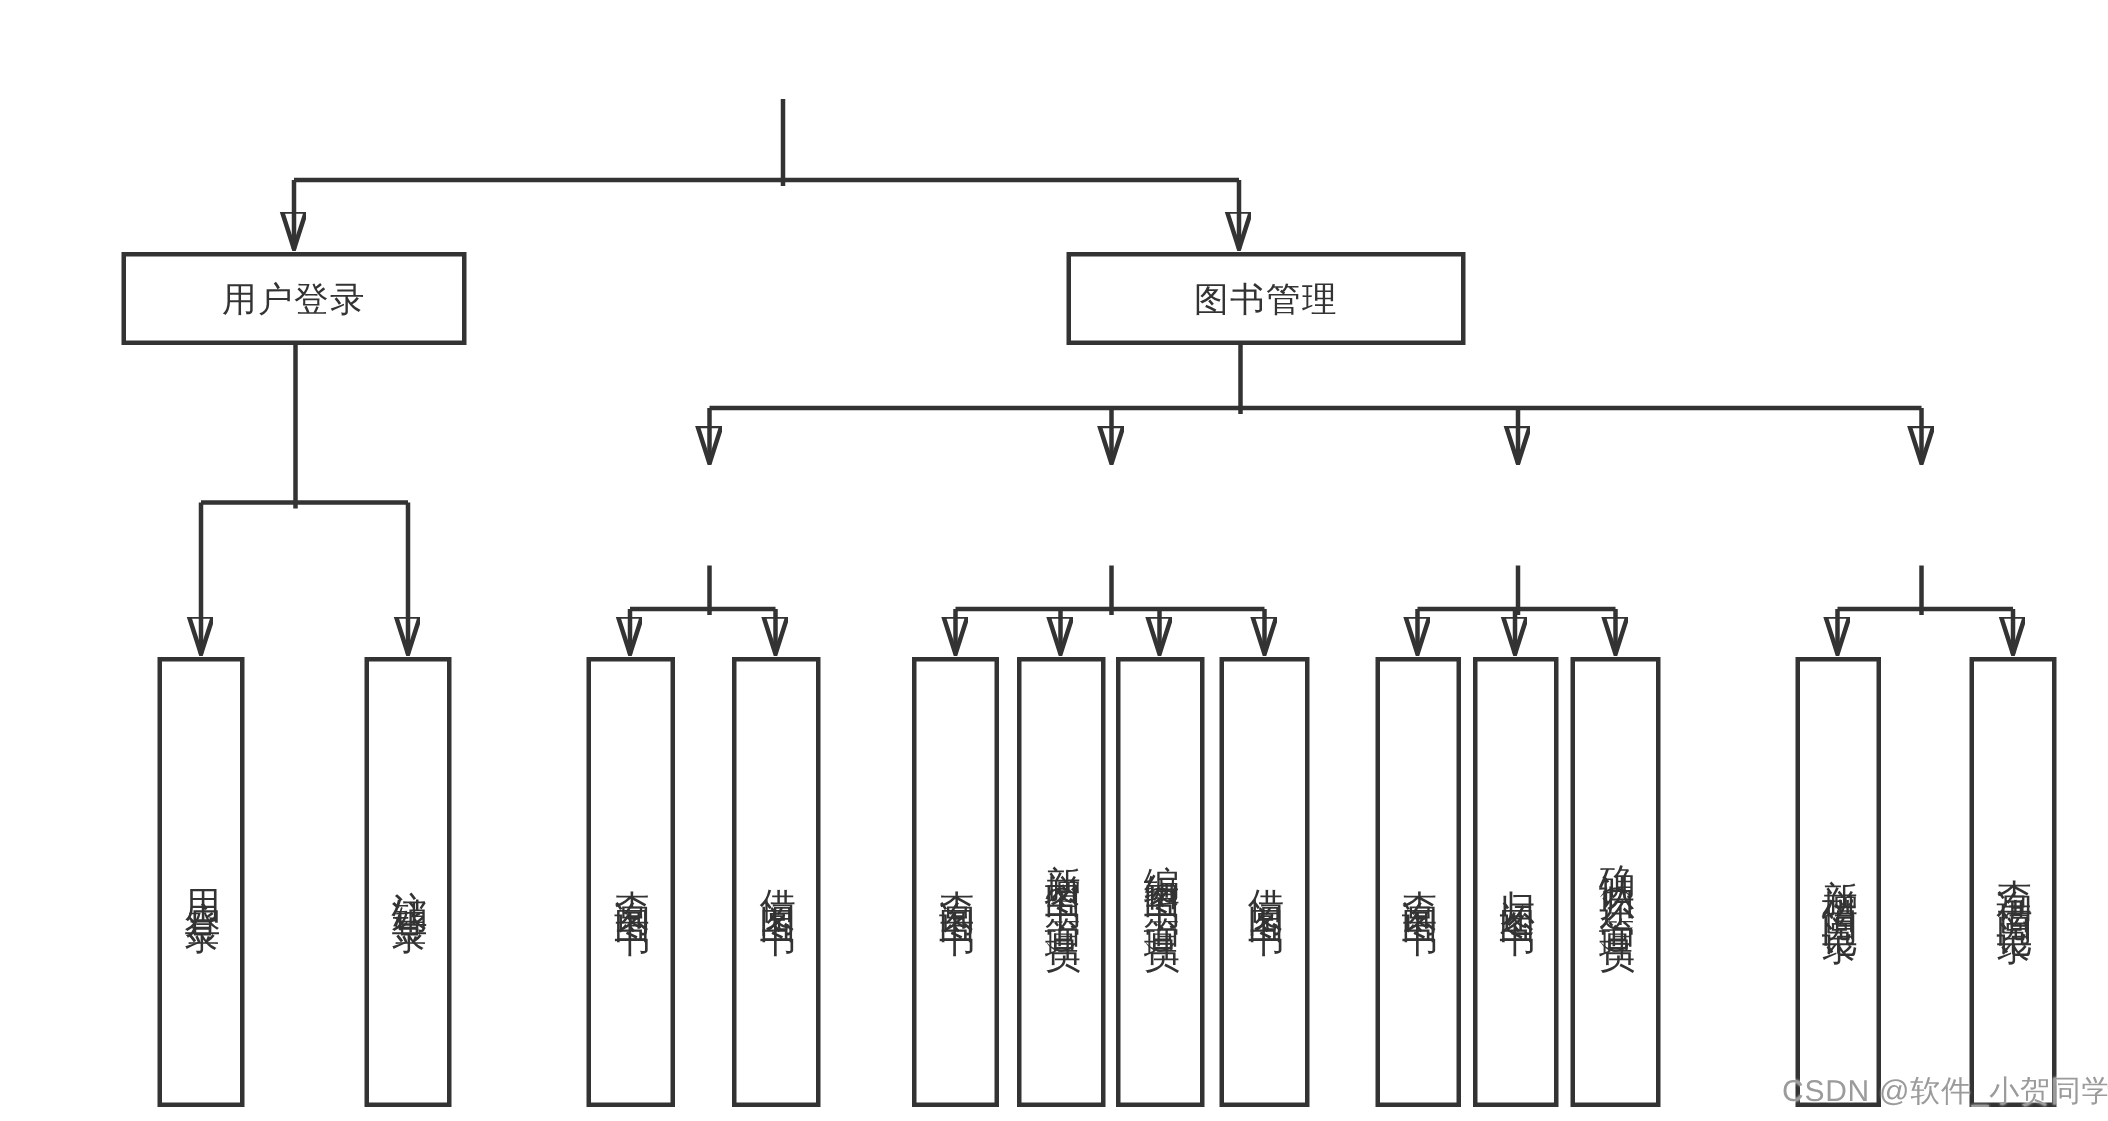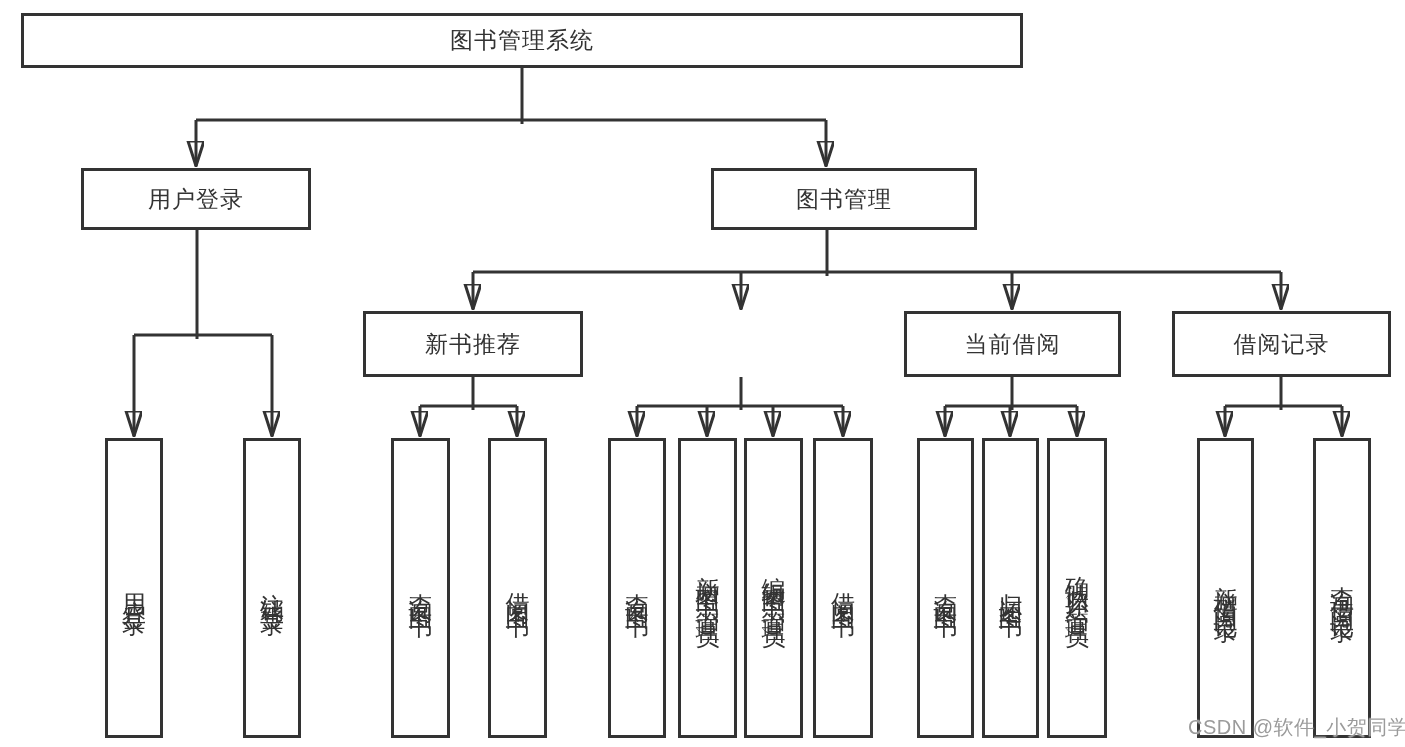--- a/index.html
+++ b/index.html
@@ -87,40 +87,28 @@
     <line x1="945" y1="406" x2="945" y2="436" marker-end="url(#arrow)"></line>
     <line x1="1010" y1="406" x2="1010" y2="436" marker-end="url(#arrow)"></line>
     <line x1="1077" y1="406" x2="1077" y2="436" marker-end="url(#arrow)"></line>
 
     <path d="M1281 377 V410"></path>
     <path d="M1225 406 H1342"></path>
     <line x1="1225" y1="406" x2="1225" y2="436" marker-end="url(#arrow)"></line>
     <line x1="1342" y1="406" x2="1342" y2="436" marker-end="url(#arrow)"></line>
   </svg>
 
-  <div class="box hbox" style="left:21px;top:13px;width:1002px;height:55px;">
-    <span>图书管理系统</span>
-  </div>
 
   <div class="box hbox" style="left:81px;top:168px;width:230px;height:62px;">
     <span>用户登录</span>
   </div>
   <div class="box hbox" style="left:711px;top:168px;width:266px;height:62px;">
     <span>图书管理</span>
   </div>
 
-  <div class="box hbox" style="left:363px;top:311px;width:220px;height:66px;">
-    <span>新书推荐</span>
-  </div>
-  <div class="box hbox" style="left:904px;top:311px;width:217px;height:66px;">
-    <span>当前借阅</span>
-  </div>
-  <div class="box hbox" style="left:1172px;top:311px;width:219px;height:66px;">
-    <span>借阅记录</span>
-  </div>
 
   <div class="box vbox" style="left:105px;top:438px;width:58px;height:300px;">
     <span>用户登录</span>
   </div>
   <div class="box vbox" style="left:243px;top:438px;width:58px;height:300px;">
     <span>注销登录</span>
   </div>
 
   <div class="box vbox" style="left:391px;top:438px;width:59px;height:300px;">
     <span>查询图书</span>

